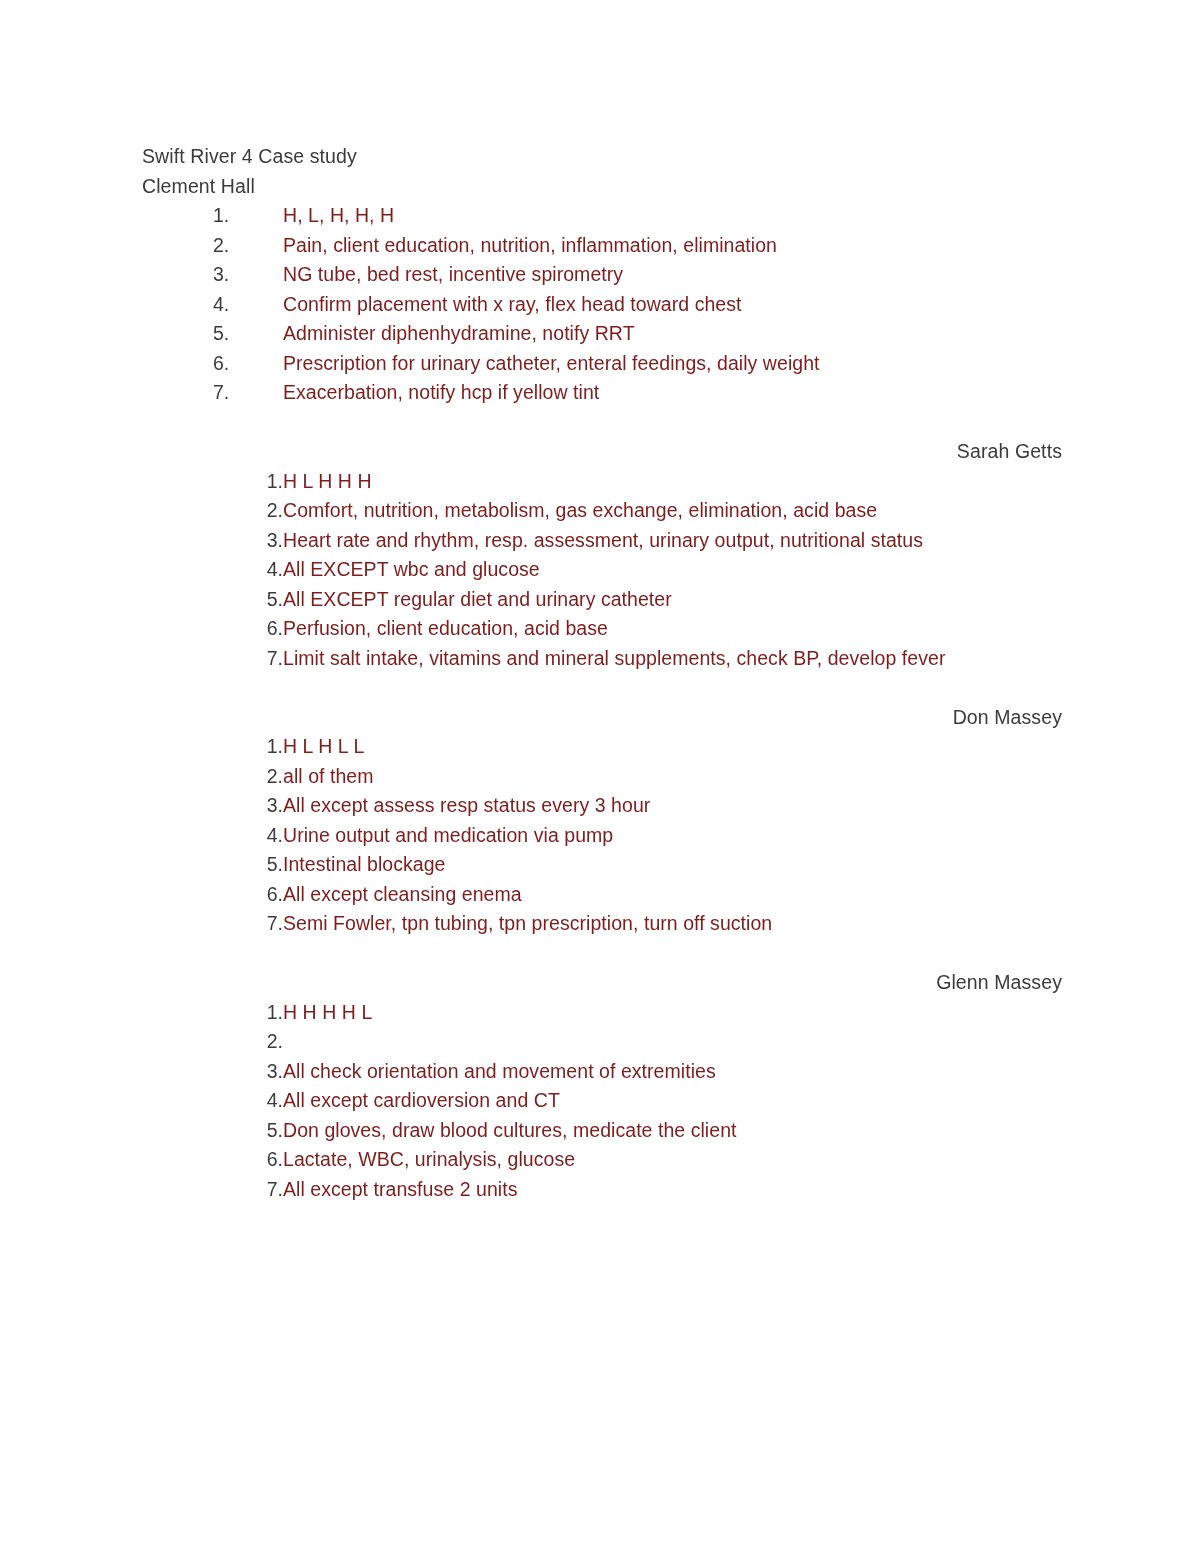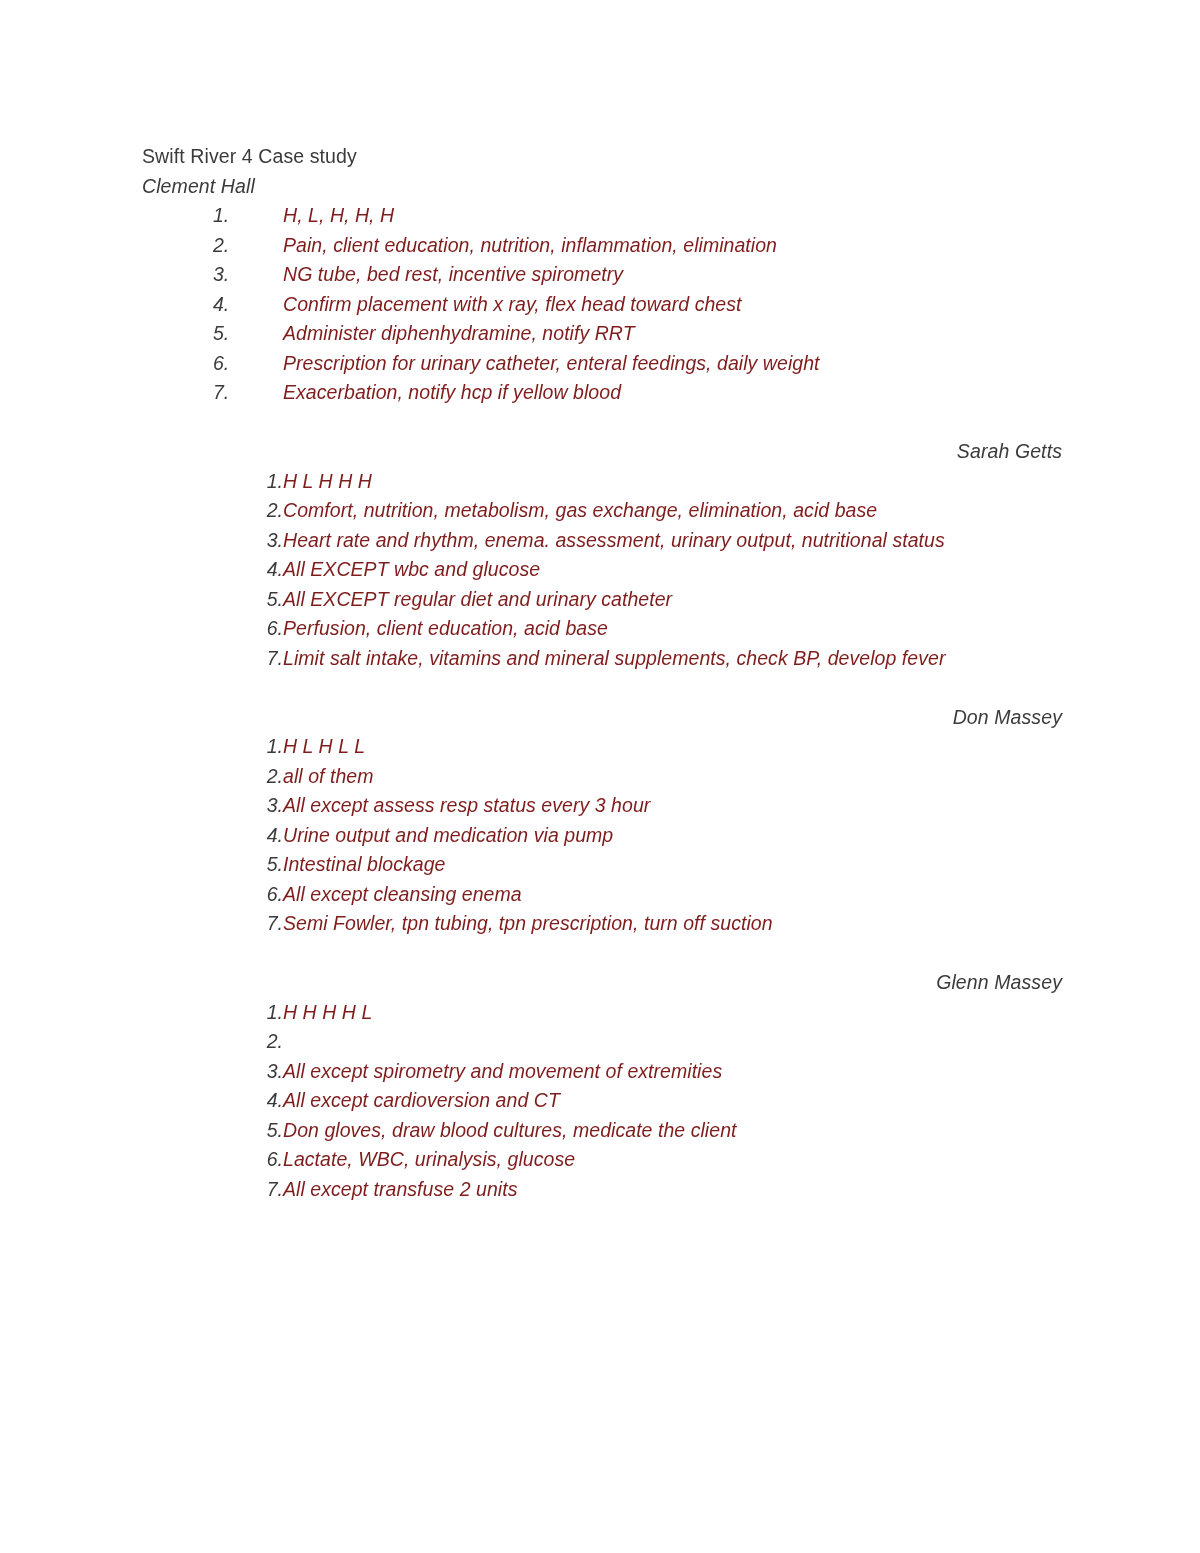--- a/index.html
+++ b/index.html
@@ -32,21 +32,20 @@
     color: #3b3b3b;
     letter-spacing: 0.1px;
     white-space: pre;
   }
   .doc-title {
     margin: 0;
     font-weight: normal;
   }
   .section {
     margin: 0;
-    font-style: italic;
   }
   .section-heading {
     margin: 0;
     font-weight: normal;
   }
   .section + .section {
     margin-top: 29.5px;
     text-align: right;
   }
   .item-list {
@@ -105,39 +104,39 @@
         <li class="item-row">
           <span class="item-num">5.</span>
           <span class="item-text">Administer diphenhydramine, notify RRT</span>
         </li>
         <li class="item-row">
           <span class="item-num">6.</span>
           <span class="item-text">Prescription for urinary catheter, enteral feedings, daily weight</span>
         </li>
         <li class="item-row">
           <span class="item-num">7.</span>
-          <span class="item-text">Exacerbation, notify hcp if yellow blood</span>
+          <span class="item-text">Exacerbation, notify hcp if yellow tint</span>
         </li>
       </ol>
     </div>
 
     <div class="section">
       <p class="section-heading">Sarah Getts</p>
       <ol class="item-list">
         <li class="item-row">
           <span class="item-num">1.</span>
           <span class="item-text">H L H H H</span>
         </li>
         <li class="item-row">
           <span class="item-num">2.</span>
           <span class="item-text">Comfort, nutrition, metabolism, gas exchange, elimination, acid base</span>
         </li>
         <li class="item-row">
           <span class="item-num">3.</span>
-          <span class="item-text">Heart rate and rhythm, enema. assessment, urinary output, nutritional status</span>
+          <span class="item-text">Heart rate and rhythm, resp. assessment, urinary output, nutritional status</span>
         </li>
         <li class="item-row">
           <span class="item-num">4.</span>
           <span class="item-text">All EXCEPT wbc and glucose</span>
         </li>
         <li class="item-row">
           <span class="item-num">5.</span>
           <span class="item-text">All EXCEPT regular diet and urinary catheter</span>
         </li>
         <li class="item-row">
@@ -190,21 +189,21 @@
       <ol class="item-list">
         <li class="item-row">
           <span class="item-num">1.</span>
           <span class="item-text">H H H H L</span>
         </li>
         <li class="item-row">
           <span class="item-num">2.</span>
         </li>
         <li class="item-row">
           <span class="item-num">3.</span>
-          <span class="item-text">All except spirometry and movement of extremities</span>
+          <span class="item-text">All check orientation and movement of extremities</span>
         </li>
         <li class="item-row">
           <span class="item-num">4.</span>
           <span class="item-text">All except cardioversion and CT</span>
         </li>
         <li class="item-row">
           <span class="item-num">5.</span>
           <span class="item-text">Don gloves, draw blood cultures, medicate the client</span>
         </li>
         <li class="item-row">

